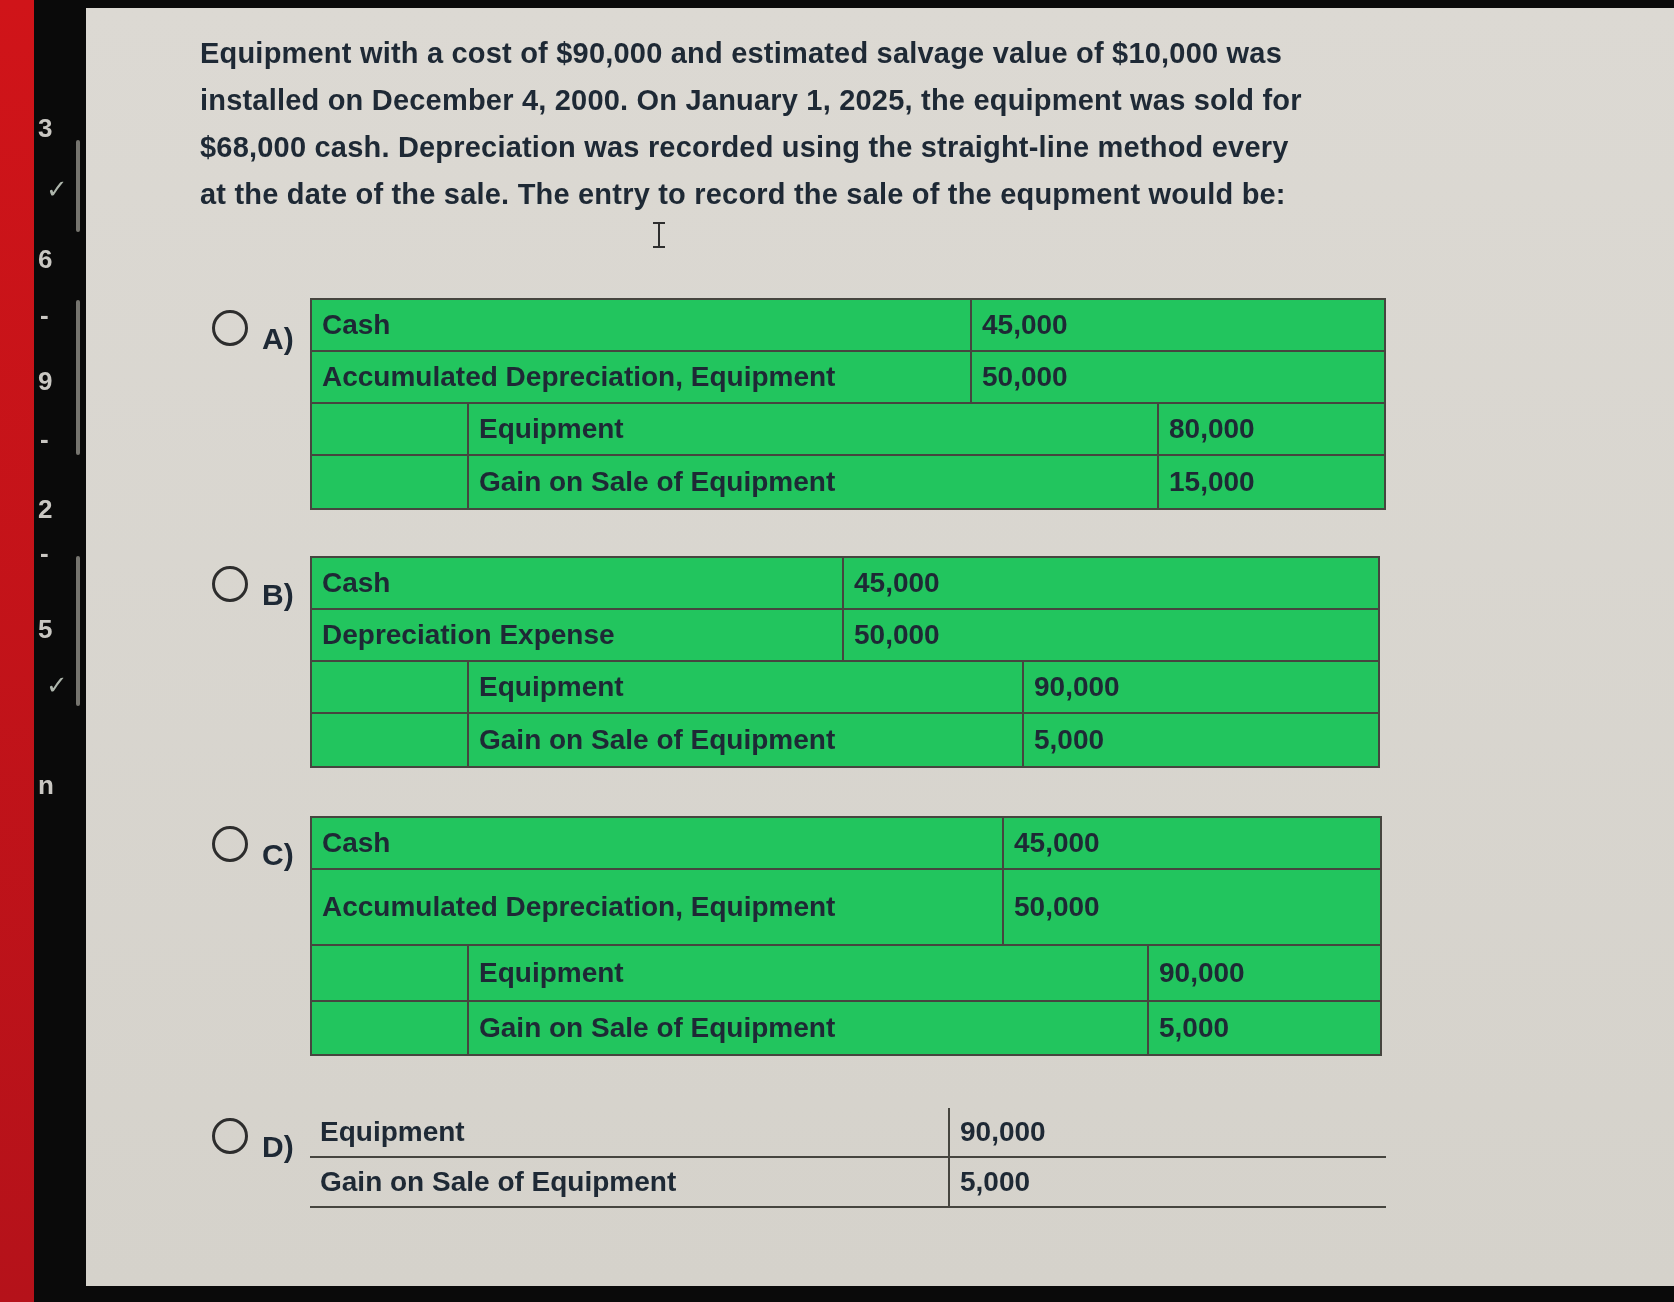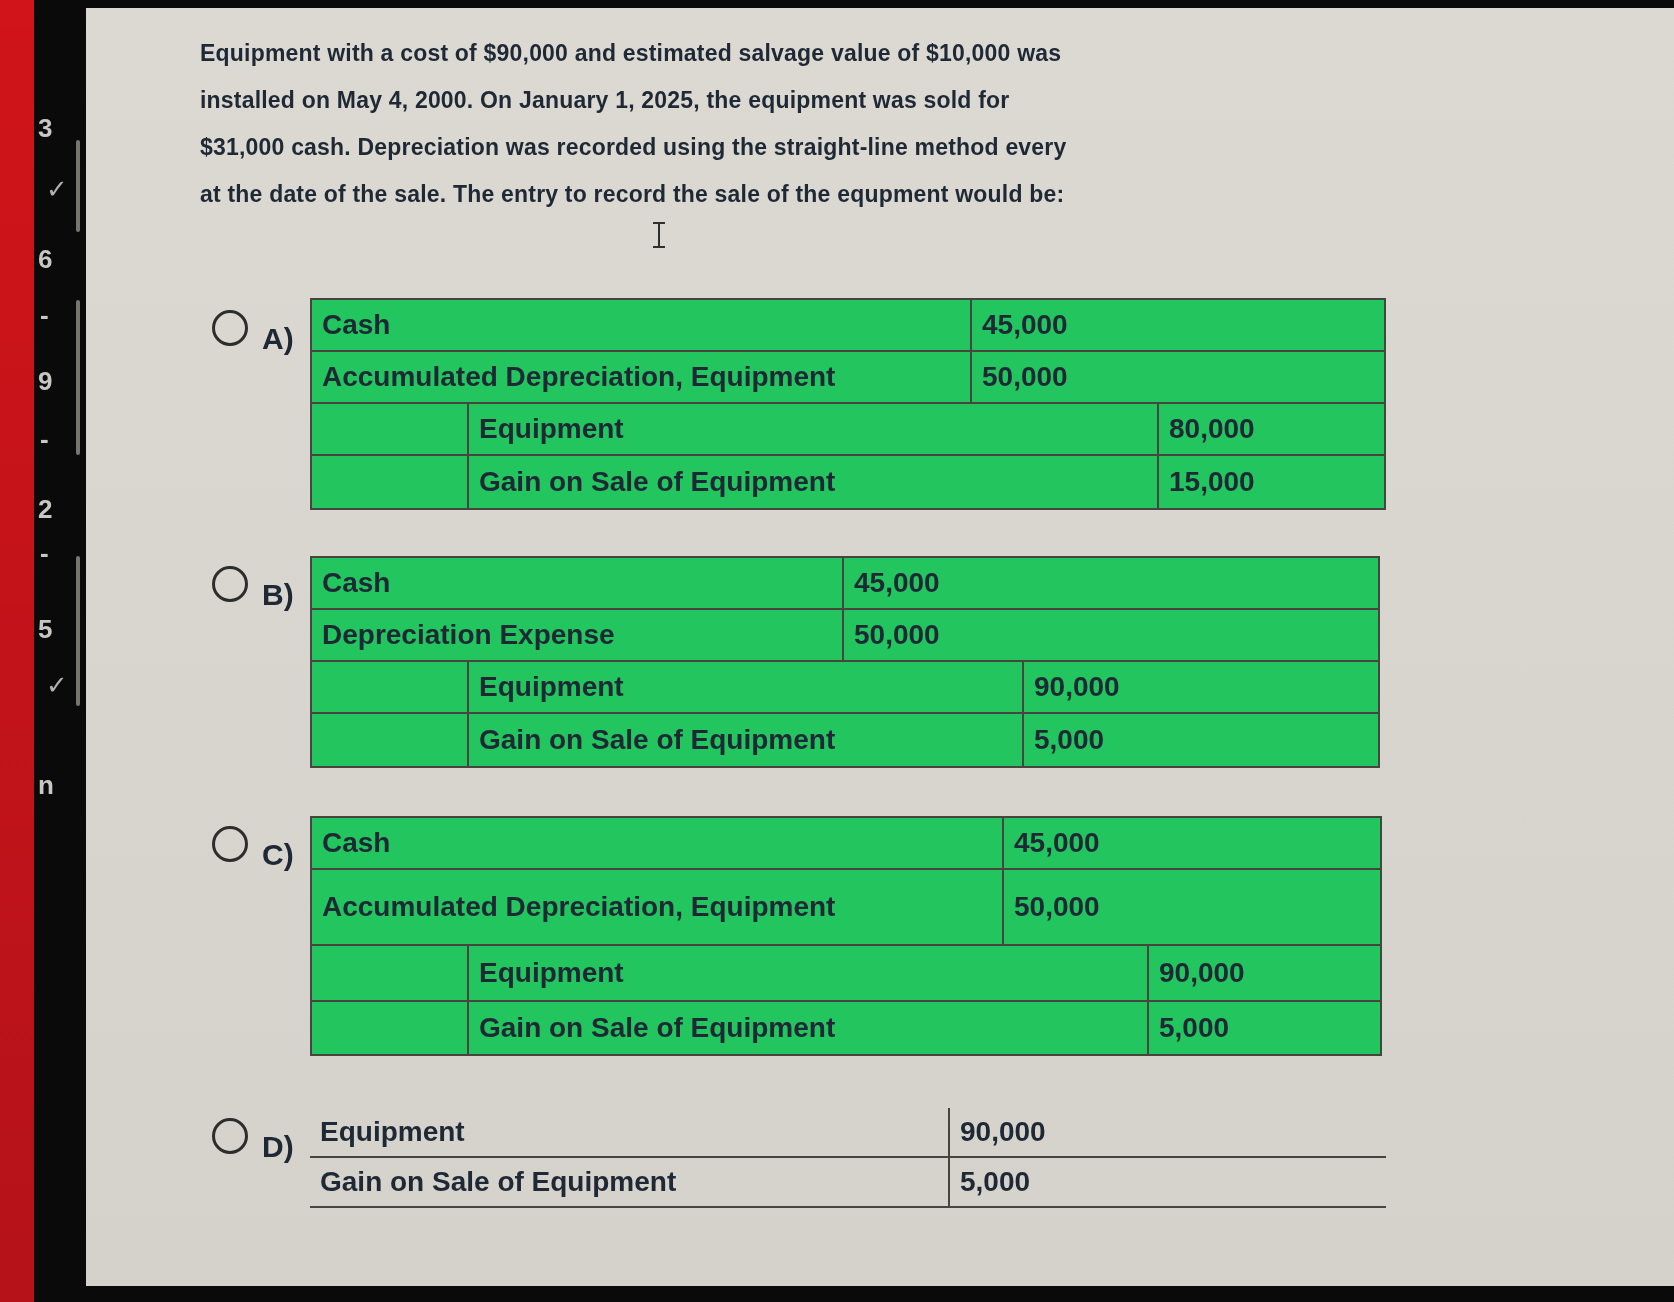--- a/index.html
+++ b/index.html
@@ -16,21 +16,21 @@
            line-height:26px; }
   .glyph.check { color:#aeb6ac; }
   .gutter-edge { position:absolute; width:4px; background:#76756f; border-radius:3px; z-index:3; }
 
   
   .paper { position:absolute; left:86px; top:8px; width:1588px; height:1278px;
            background:linear-gradient(180deg,#dcd9d3,#d5d2cb); z-index:1; }
 
   
   .question { position:absolute; left:200px; top:30px; width:1220px; z-index:2; }
-  .qline { font-size:23px; line-height:47px; font-weight:700; color:#1e2935;
+  .qline { font-size:29px; line-height:47px; font-weight:700; color:#1e2935;
            white-space:nowrap; letter-spacing:0.2px; }
 
   
   .ibeam { position:absolute; width:14px; height:26px; z-index:6; }
   .ibeam:before { content:""; position:absolute; left:6px; top:0; width:2px; height:26px; background:#2e2e2e; }
   .ibeam:after  { content:""; position:absolute; left:1px; top:0;  width:12px; height:2px; background:#2e2e2e;
                   box-shadow:0 24px 0 #2e2e2e; }
 
   
   .radio { position:absolute; width:36px; height:36px; border:3px solid #2d2d2d;
@@ -69,22 +69,22 @@
   <span class="glyph" style="left:38px; top:368px;">9</span>
   <span class="glyph" style="left:40px; top:426px;">-</span>
   <span class="glyph" style="left:38px; top:496px;">2</span>
   <span class="glyph" style="left:40px; top:540px;">-</span>
   <span class="glyph" style="left:38px; top:616px;">5</span>
   <span class="glyph check" style="left:46px; top:672px;">✓</span>
   <span class="glyph" style="left:38px; top:772px;">n</span>
 
   <div class="question">
     <div class="qline">Equipment with a cost of $90,000 and estimated salvage value of $10,000 was</div>
-    <div class="qline">installed on May 4, 2000. On January 1, 2025, the equipment was sold for</div>
-    <div class="qline">$31,000 cash. Depreciation was recorded using the straight-line method every</div>
+    <div class="qline">installed on December 4, 2000. On January 1, 2025, the equipment was sold for</div>
+    <div class="qline">$68,000 cash. Depreciation was recorded using the straight-line method every</div>
     <div class="qline">at the date of the sale. The entry to record the sale of the equpment would be:</div>
   </div>
 
   <div class="ibeam" style="left:652px; top:222px;"></div>
 
   <div class="radio" style="left:212px; top:310px;"></div>
   <div class="optlabel" style="left:262px; top:322px;">A)</div>
   <div class="jtable" style="left:310px; top:298px; width:1076px;">
     <div class="jrow" style="height:52px;">
       <div class="cell" style="width:658px;">Cash</div>

